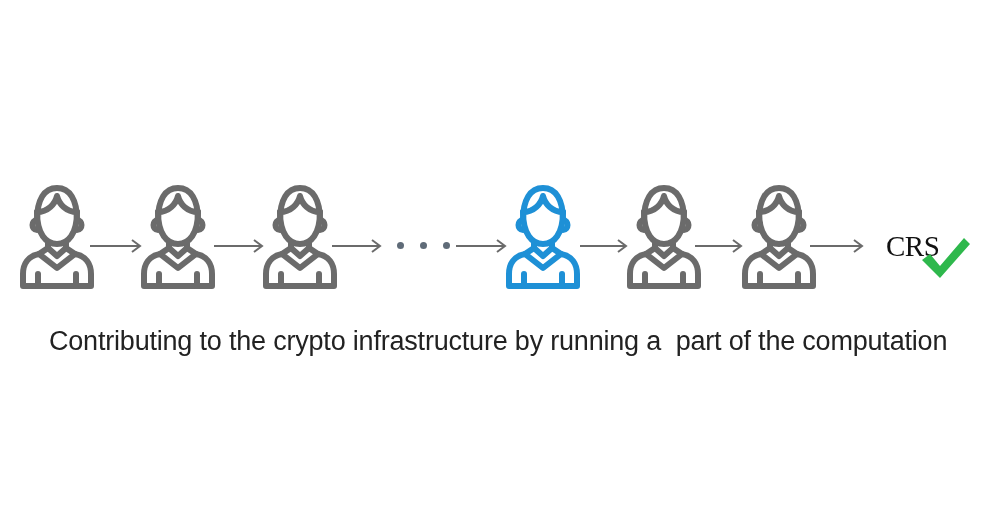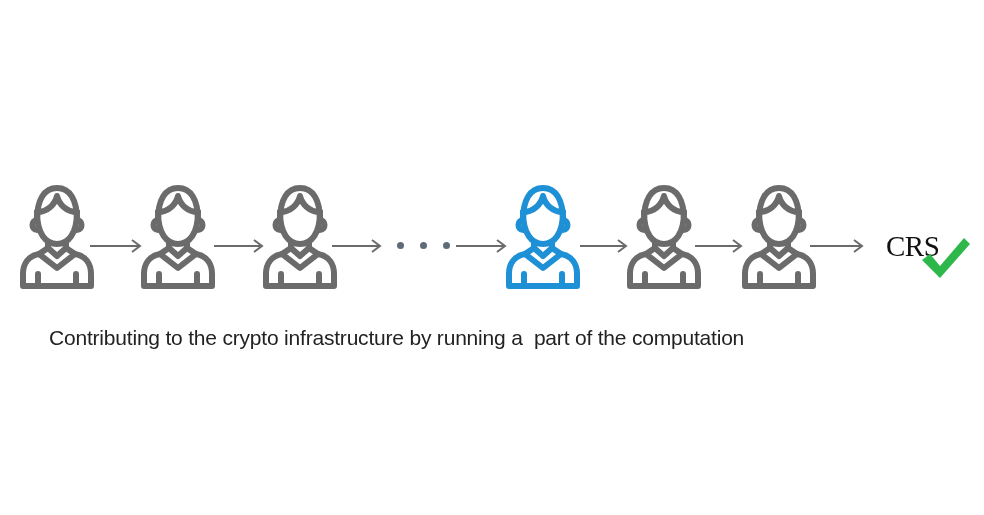--- a/index.html
+++ b/index.html
@@ -5,21 +5,21 @@
     html, body { margin: 0; padding: 0; background: #ffffff; }
     body { width: 984px; height: 515px; position: relative; overflow: hidden; font-family: "Liberation Sans", sans-serif; }
     .person { position: absolute; top: 182px; width: 78px; height: 108px; }
     .person svg { width: 100%; height: 100%; display: block; }
     .arrow { position: absolute; top: 239px; height: 14px; }
     .arrow svg { width: 100%; height: 100%; display: block; }
     .dot { position: absolute; top: 242px; width: 7px; height: 7px; border-radius: 50%; background: #5f6b78; }
     .crs { position: absolute; left: 874px; top: 232px; font-family: "Liberation Serif", serif; font-weight: normal; font-size: 29px; color: #111111; letter-spacing: -0.5px; line-height: 1; margin-left: 12px; }
     .check { position: absolute; left: 920px; top: 234px; width: 50px; height: 46px; }
     .check svg { width: 100%; height: 100%; display: block; }
-    .caption { position: absolute; left: 49px; top: 326px; font-family: "Liberation Sans", sans-serif; font-size: 21px; color: #222222; white-space: pre; letter-spacing: -0.2px; }
+    .caption { position: absolute; left: 49px; top: 326px; font-family: "Liberation Sans", sans-serif; font-size: 27px; color: #222222; white-space: pre; letter-spacing: -0.2px; }
   </style>
 </head>
 <body>
 
 <div class="person" style="left:18px;">
   <svg viewBox="0 0 78 108">
     <g fill="none" stroke="#6b6b6b" stroke-width="6" stroke-linejoin="round" stroke-linecap="round">
       <path d="M19 38 C19 18 26 6 39 6 C52 6 59 18 59 38"></path>
       <path d="M19 38 C13 38 13 48 19 48"></path>
       <path d="M59 38 C65 38 65 48 59 48"></path>

